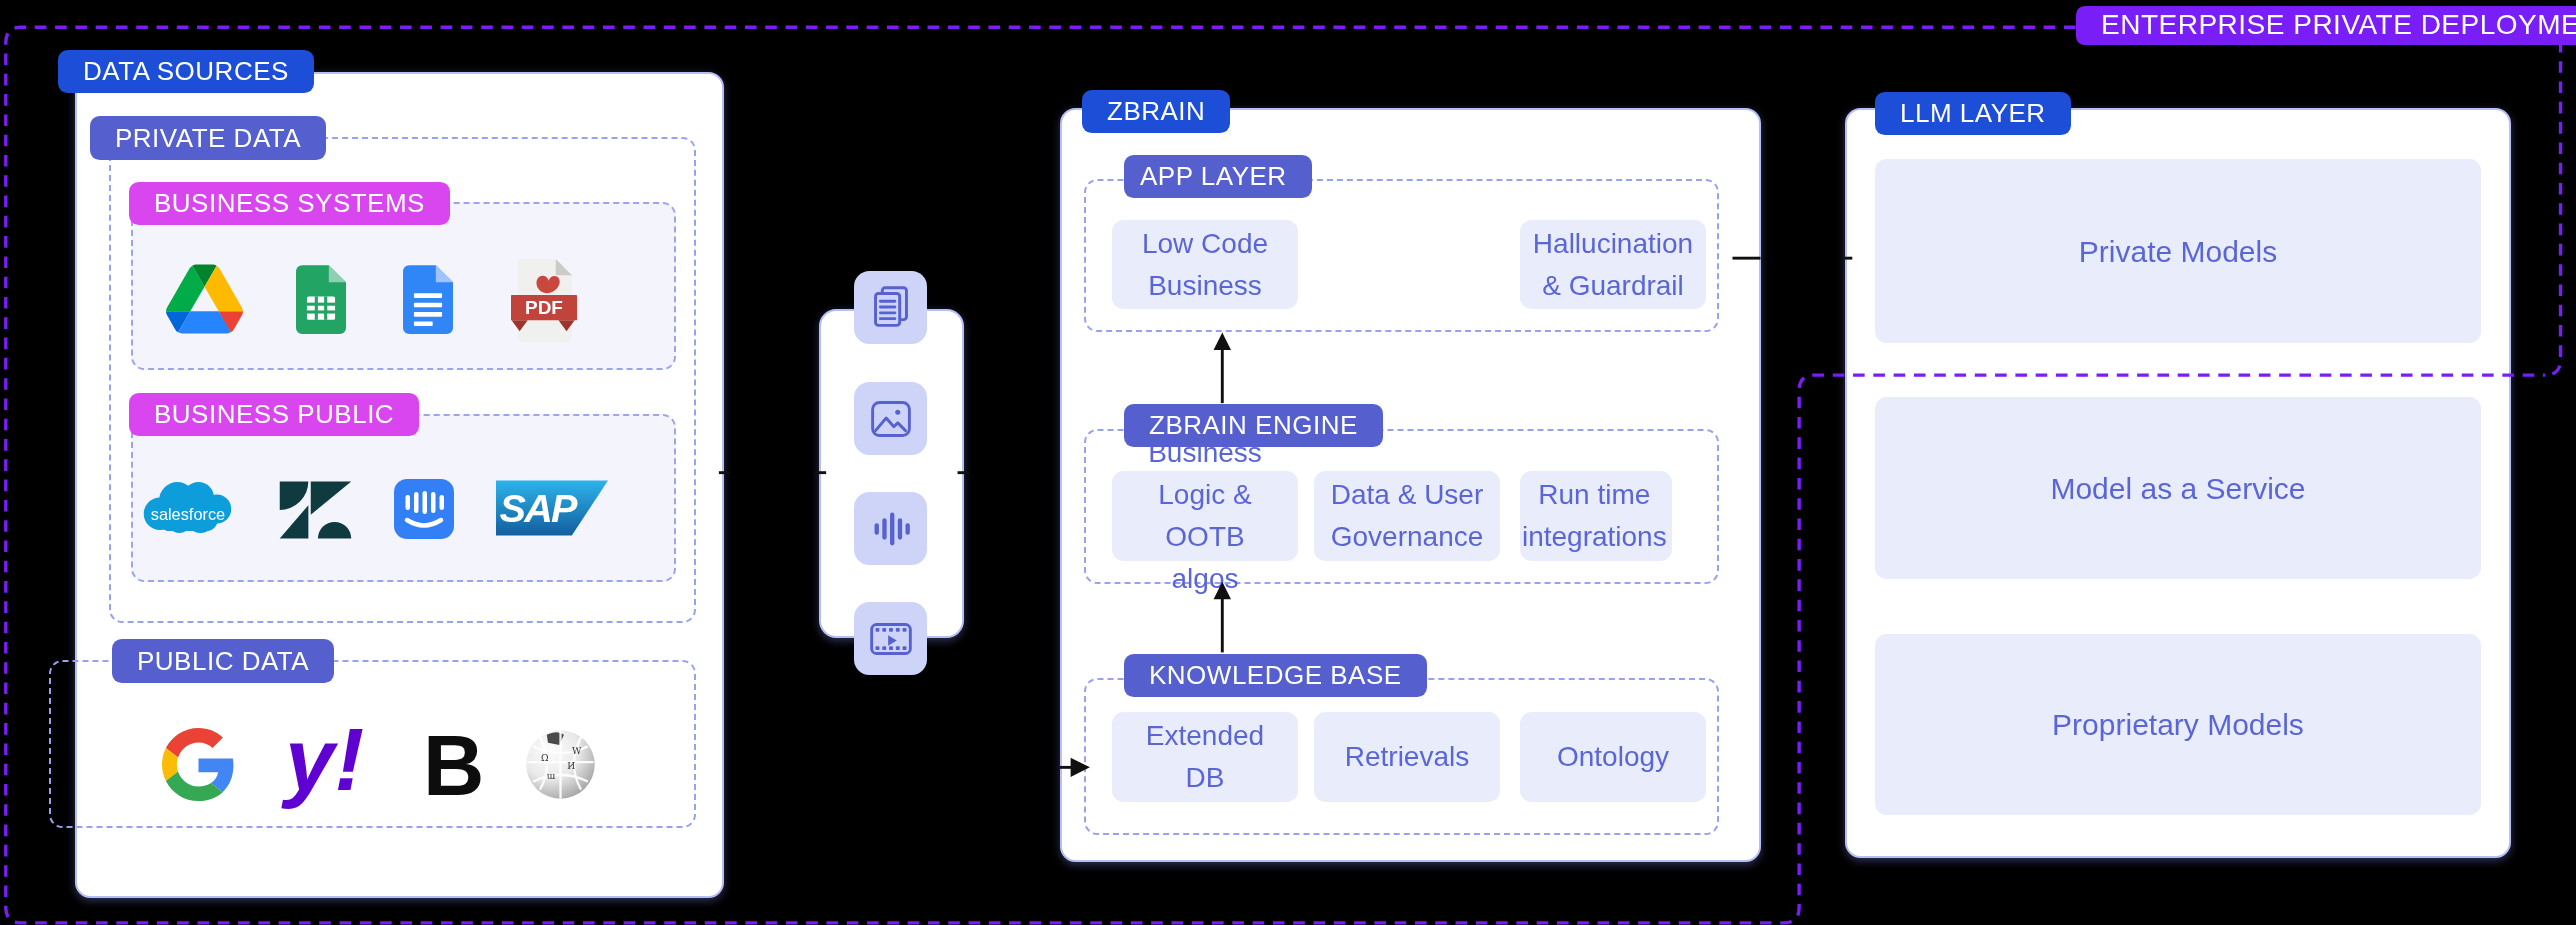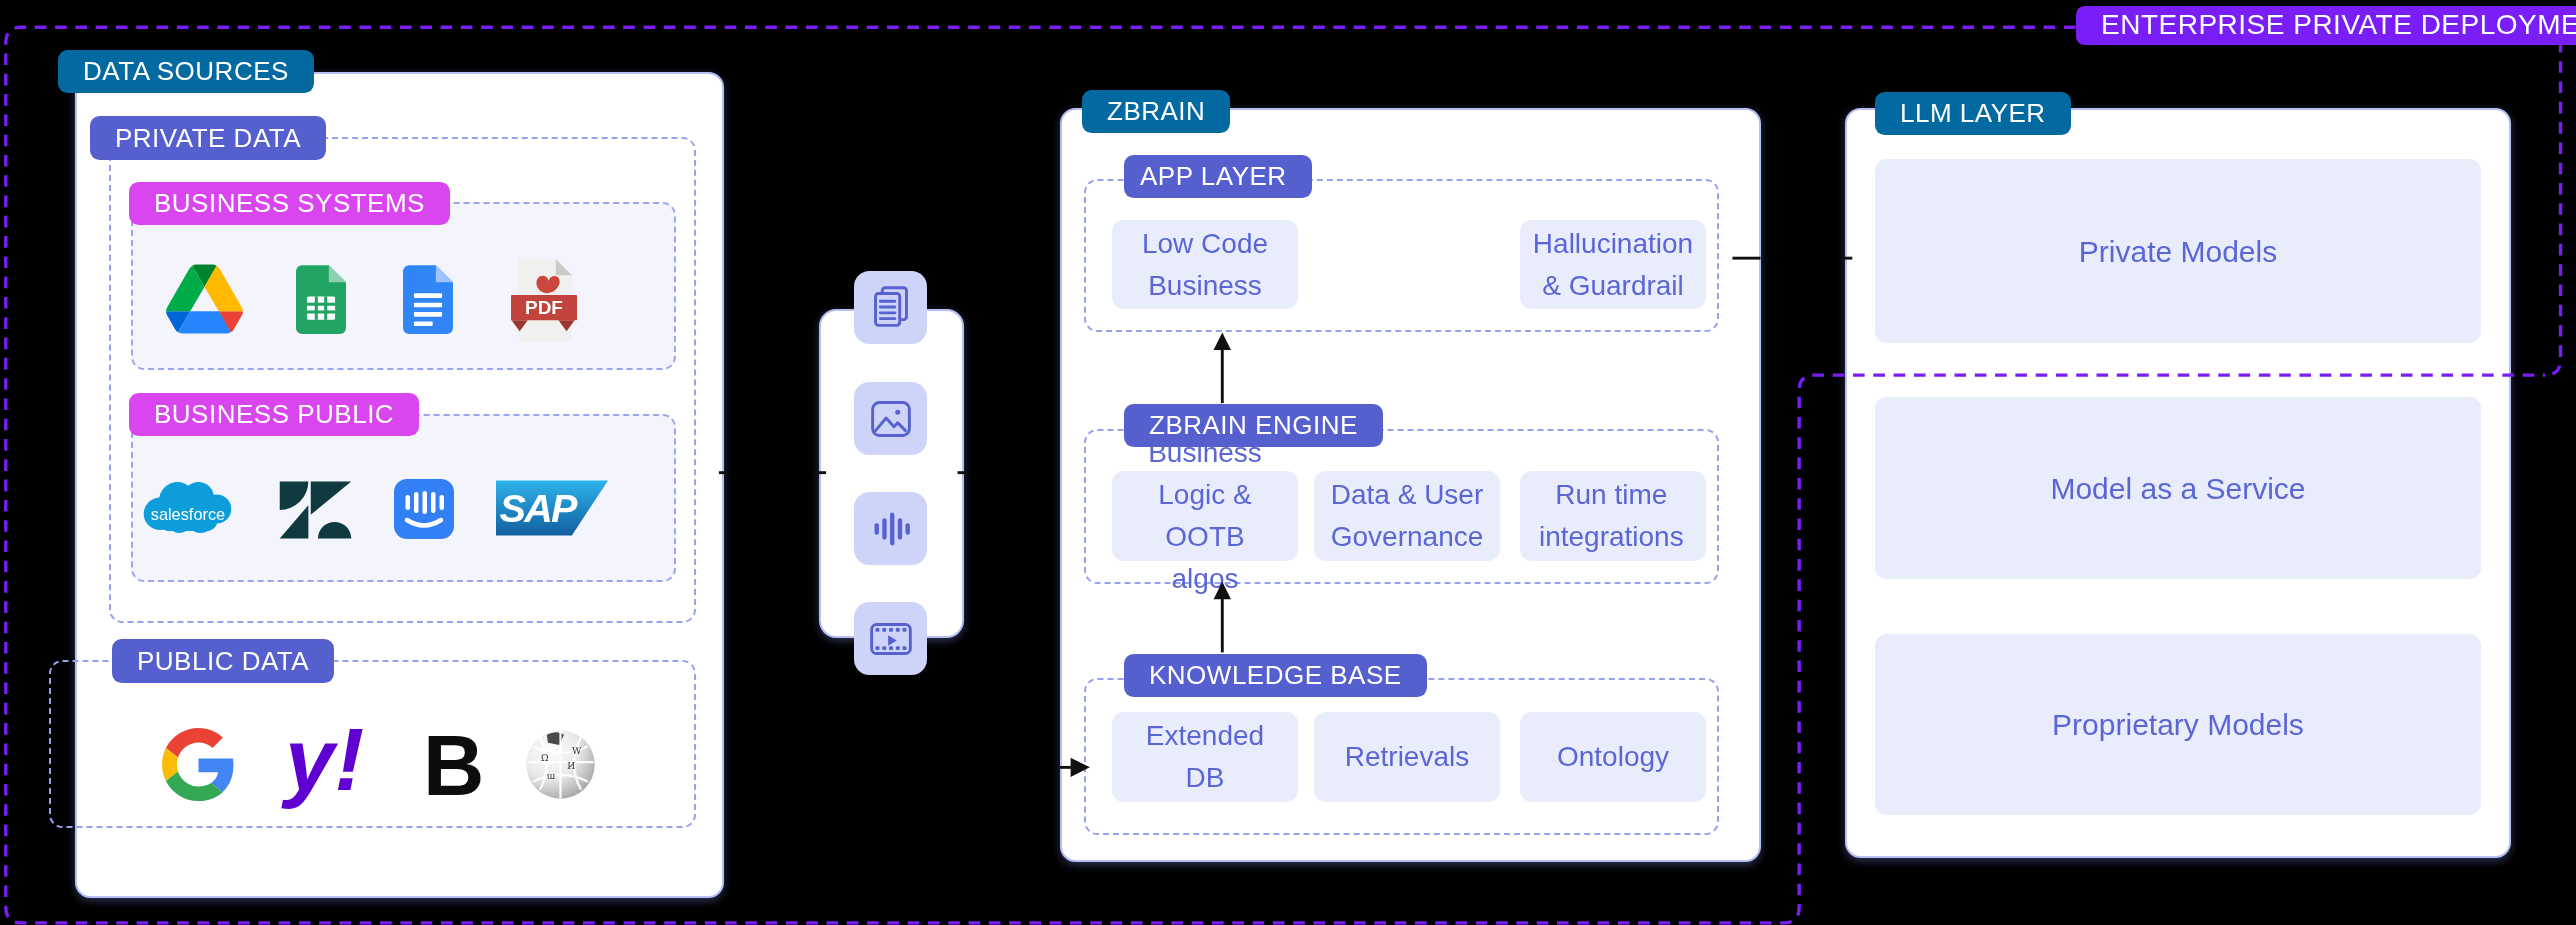--- a/index.html
+++ b/index.html
@@ -3,21 +3,21 @@
 <meta charset="utf-8">
 <style>
   html,body{margin:0;padding:0;background:#000;}
   .stage{position:relative;width:2576px;height:926px;background:#000;
          font-family:"Liberation Sans",sans-serif;overflow:hidden;}
   .card{position:absolute;background:#fff;border:2.9px solid #b6bff3;border-radius:15.5px;
         box-shadow:0 2.9px 8.7px rgba(130,140,240,.35);box-sizing:border-box;}
   .badge{position:absolute;display:flex;align-items:center;justify-content:center;
          color:#fff;font-weight:500;letter-spacing:0.5px;border-radius:9.7px;
          padding:0 25px;white-space:nowrap;z-index:40;height:43px;font-size:26px;}
-  .badge.dark{background:#0369a1;}
+  .badge.dark{background:#1d4ed8;}
   .badge.mid{background:#5560ce;}
   .badge.light{background:#d946ef;}
   .badge.purple{background:#7a1ef8;height:39px;font-size:28px;border-radius:8.7px;}
   .dashedbox{position:absolute;border:2.4px dashed #97a2ec;border-radius:13.5px;box-sizing:border-box;}
   .subbox{position:absolute;background:#f4f5fc;border:2.4px dashed #9aa5ee;border-radius:13.5px;box-sizing:border-box;}
   .lav{position:absolute;background:#e9ecfb;border-radius:11.6px;display:flex;align-items:center;
        justify-content:center;text-align:center;color:#5a66d6;font-size:28px;font-weight:500;
        line-height:1.5;padding:0 17.4px;box-sizing:border-box;}
   .lav.big{font-size:30px;}
   .tile{position:absolute;width:73px;height:73px;background:#cdd4f8;border-radius:15.5px;
@@ -255,21 +255,21 @@
 
   <div class="dashedbox" style="left:1084px;top:179px;width:635px;height:153px;"></div>
   <div class="badge mid" style="left:1124px;top:155px;padding-left:16px;">APP LAYER</div>
   <div class="lav" style="left:1112px;top:220px;width:186px;height:89px;">Low Code Business</div>
   <div class="lav" style="left:1520px;top:220px;width:186px;height:89px;">Hallucination &amp; Guardrail</div>
 
   <div class="dashedbox" style="left:1084px;top:429px;width:635px;height:155px;"></div>
   <div class="badge mid" style="left:1124px;top:404px;">ZBRAIN ENGINE</div>
   <div class="lav" style="left:1112px;top:471px;width:186px;height:90px;">Business Logic &amp; OOTB algos</div>
   <div class="lav" style="left:1314px;top:471px;width:186px;height:90px;">Data &amp; User Governance</div>
-  <div class="lav" style="left:1520px;top:471px;width:186px;height:90px;padding-left:14px;">Run time integrations</div>
+  <div class="lav" style="left:1520px;top:471px;width:152px;height:90px;padding-left:14px;">Run time integrations</div>
 
   <div class="dashedbox" style="left:1084px;top:678px;width:635px;height:157px;"></div>
   <div class="badge mid" style="left:1124px;top:654px;">KNOWLEDGE BASE</div>
   <div class="lav" style="left:1112px;top:712px;width:186px;height:90px;">Extended DB</div>
   <div class="lav" style="left:1314px;top:712px;width:186px;height:90px;">Retrievals</div>
   <div class="lav" style="left:1520px;top:712px;width:186px;height:90px;">Ontology</div>
 
   <div class="card" style="left:1845px;top:108px;width:666px;height:750px;"></div>
   <div class="badge dark" style="left:1875px;top:92px;">LLM LAYER</div>
   <div class="lav big" style="left:1875px;top:159px;width:606px;height:184px;">Private Models</div>

